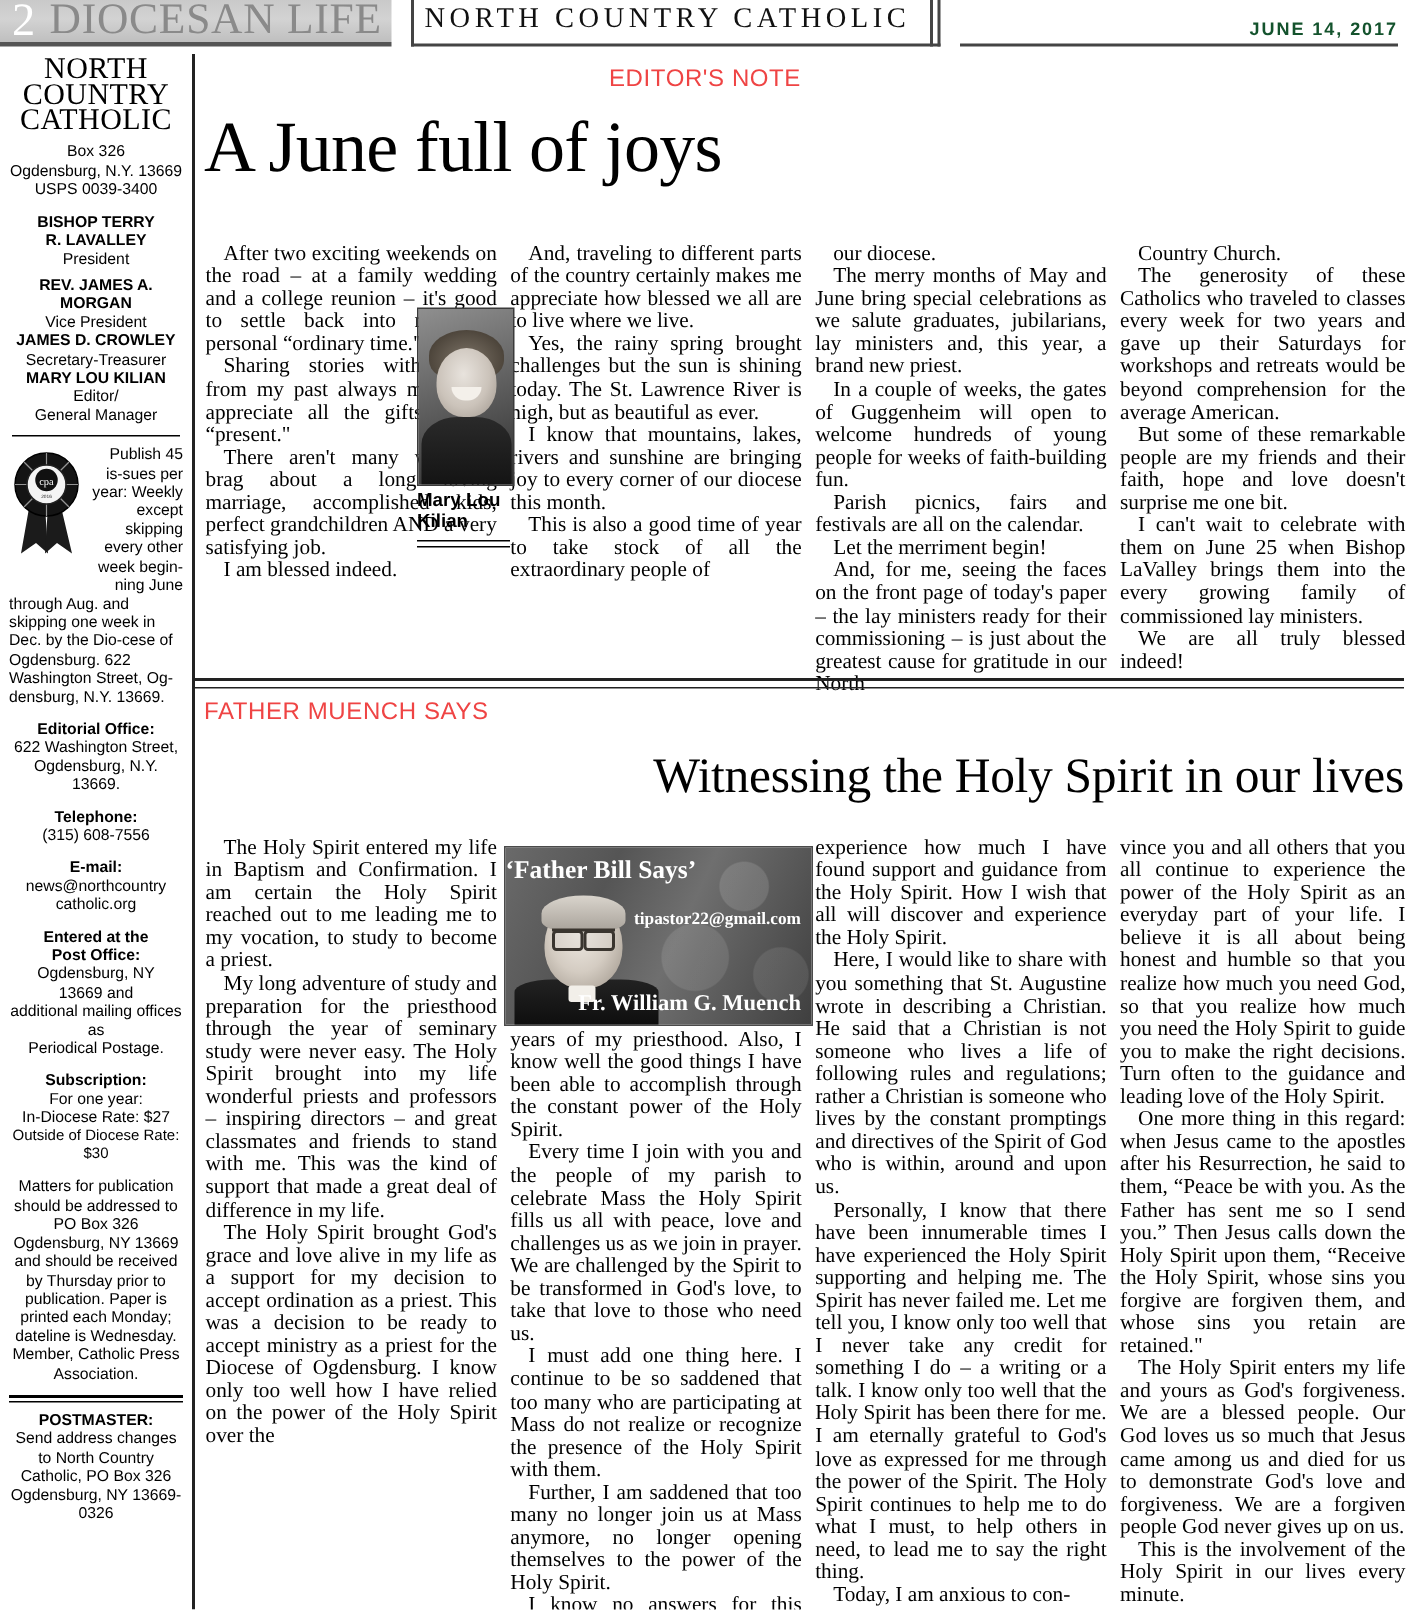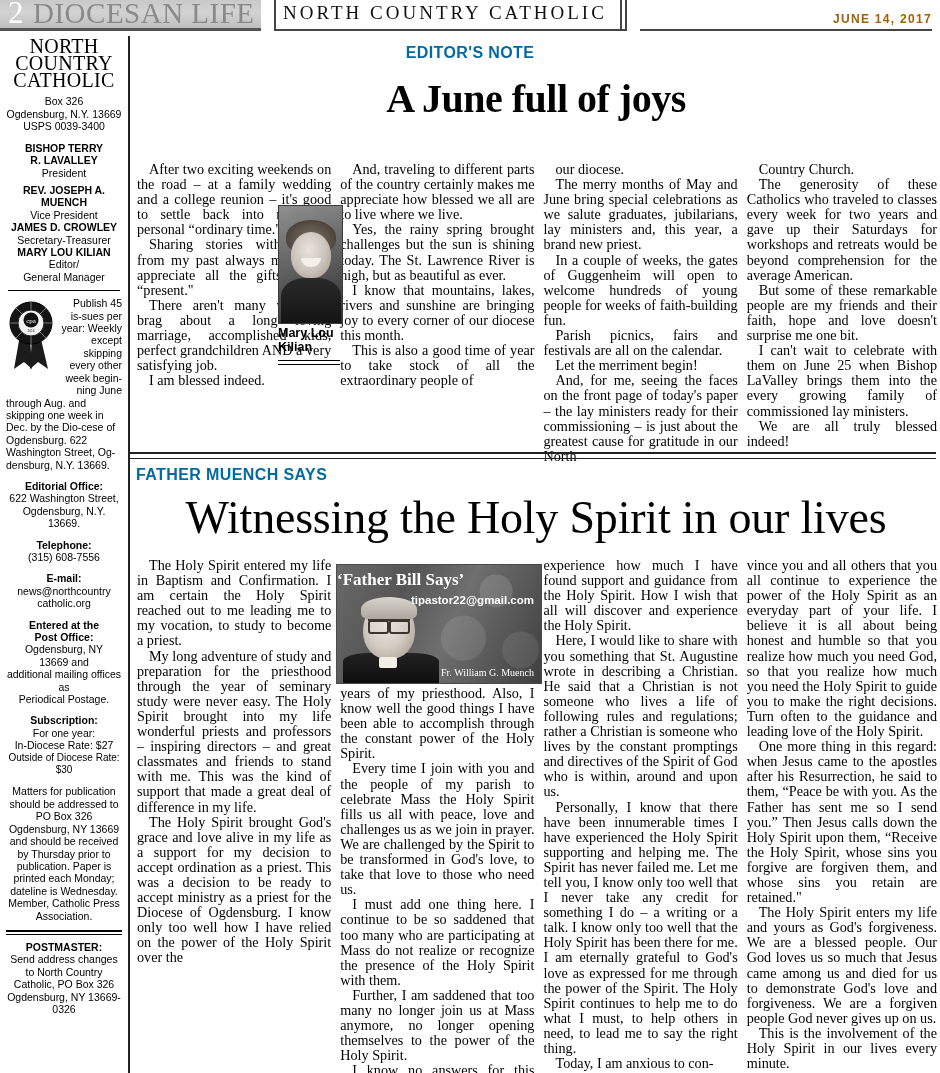--- a/index.html
+++ b/index.html
@@ -88,21 +88,21 @@
     width: 353px; height: 2px;
     background: #444;
   }
   .mh-date {
     position: absolute;
     right: 8px; top: 12px;
     font-family: "Liberation Sans Narrow", "Liberation Sans", sans-serif;
     font-size: 12px;
     font-weight: bold;
     letter-spacing: 1.3px;
-    color: #a16207;
+    color: #14532d;
   }
   .mh-dateline {
     position: absolute;
     left: 640px; top: 29px;
     width: 292px; height: 2px;
     background: #444;
   }
 
   
   .staffbox {
@@ -160,39 +160,39 @@
     position: absolute;
     left: 128px; top: 36px;
     width: 2px;
     height: 1037px;
     background: #222;
   }
 
   
   .kicker {
     font-family: "Liberation Sans Narrow", "Liberation Sans", sans-serif;
-    font-weight: bold;
+    font-weight: normal;
     font-size: 16px;
     letter-spacing: 0.4px;
-    color: #0369a1;
+    color: #ef4444;
   }
   #editors-kicker {
     position: absolute;
     left: 0; top: 44px;
     width: 940px;
     text-align: center;
   }
   #editors-headline {
     position: absolute;
     left: 136px; top: 68px;
     width: 800px;
-    text-align: center;
-    font-family: "Liberation Serif", serif;
-    font-weight: bold;
-    font-size: 40px;
+    text-align: left;
+    font-family: "Liberation Serif", serif;
+    font-weight: normal;
+    font-size: 48px;
     line-height: 62px;
     letter-spacing: -0.5px;
   }
 
   .cols {
     position: absolute;
     display: flex;
     gap: 0px;
   }
   .col {
@@ -284,24 +284,24 @@
   
   #muench-kicker {
     position: absolute;
     left: 136px; top: 466px;
     text-align: left;
   }
   #muench-headline {
     position: absolute;
     left: 136px; top: 495px;
     width: 800px;
-    text-align: center;
+    text-align: right;
     font-family: "Liberation Serif", serif;
     font-weight: normal;
-    font-size: 46px;
+    font-size: 33px;
     line-height: 46px;
     letter-spacing: -0.2px;
   }
   #muench-cols {
     left: 137px; top: 558px;
     width: 800px;
   }
   #muench-cols .col { width: 196px; padding-right: 9px; }
   #muench-cols .col:last-child { padding-right: 0; width: 192px; }
 
@@ -323,32 +323,32 @@
     left: 0; top: 5px;
     width: 204px;
     text-align: left;
     font-family: "Liberation Serif", serif;
     font-weight: bold;
     font-size: 17px;
     color: #fff;
   }
   .fb-email {
     position: absolute;
-    right: 7px; top: 29px;
-    font-family: Liberation Sans, sans-serif;
+    right: 7px; top: 42px;
+    font-family: Liberation Serif, serif;
     font-weight: bold;
     font-size: 11.5px;
     color: #fff;
   }
   .fb-name {
     position: absolute;
     right: 7px; bottom: 5px;
     font-family: "Liberation Serif", serif;
-    font-weight: normal;
-    font-size: 10px;
+    font-weight: bold;
+    font-size: 15px;
     color: #fff;
     margin-left: 28px;
   }
   .fb-pr-head {
     position: absolute;
     left: 26px; top: 36px;
     width: 52px; height: 58px;
     border-radius: 50% 50% 46% 46%;
     background: radial-gradient(ellipse at 45% 35%, #efeae3 0%, #d4ccc2 50%, #9b9287 100%);
   }
@@ -417,21 +417,21 @@
   <div class="addr">Box 326</div>
   <div class="addr">Ogdensburg, N.Y. 13669</div>
   <div class="addr">USPS 0039-3400</div>
 
   <div class="gap"></div>
   <div class="bold">BISHOP TERRY</div>
   <div class="bold">R. LAVALLEY</div>
   <div>President</div>
 
   <div class="smallgap"></div>
-  <div class="bold">REV. JOSEPH A. MUENCH</div>
+  <div class="bold">REV. JAMES A. MORGAN</div>
   <div>Vice President</div>
   <div class="bold">JAMES D. CROWLEY</div>
   <div>Secretary-Treasurer</div>
   <div class="bold">MARY LOU KILIAN</div>
   <div>Editor/</div>
   <div>General Manager</div>
 
   <hr class="hr-thin">
 
   <div class="cpa-wrap">

